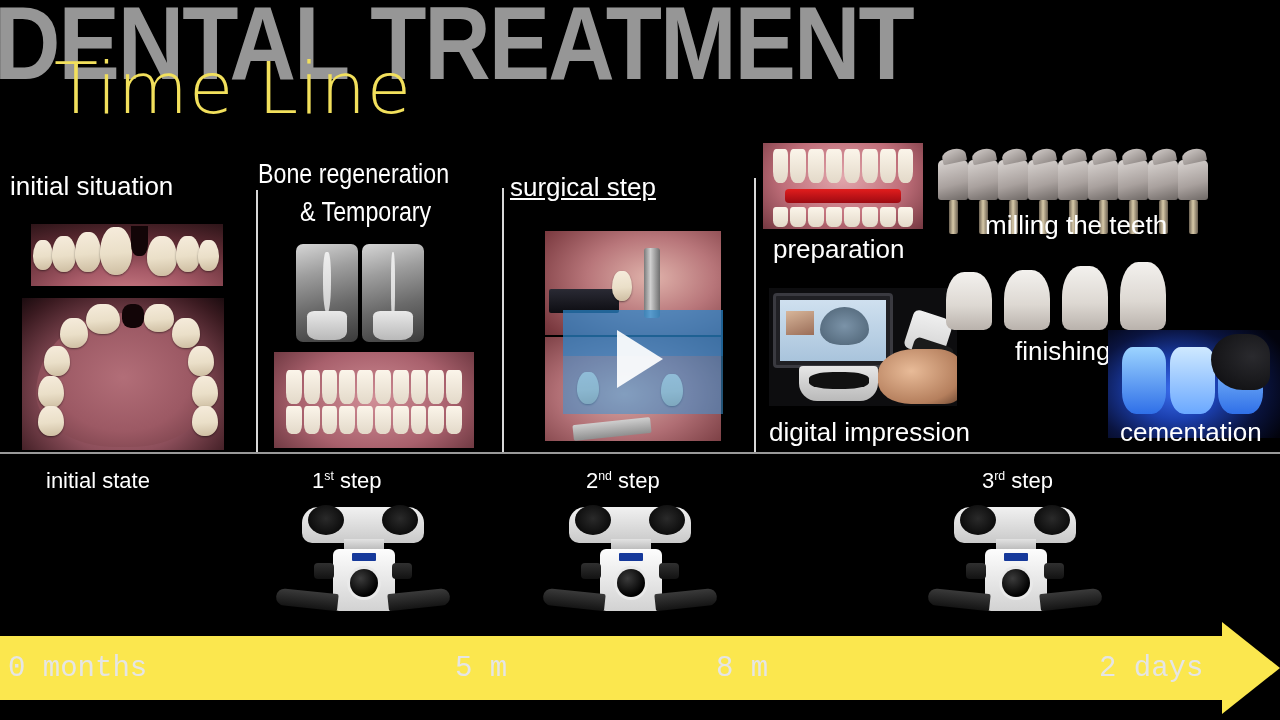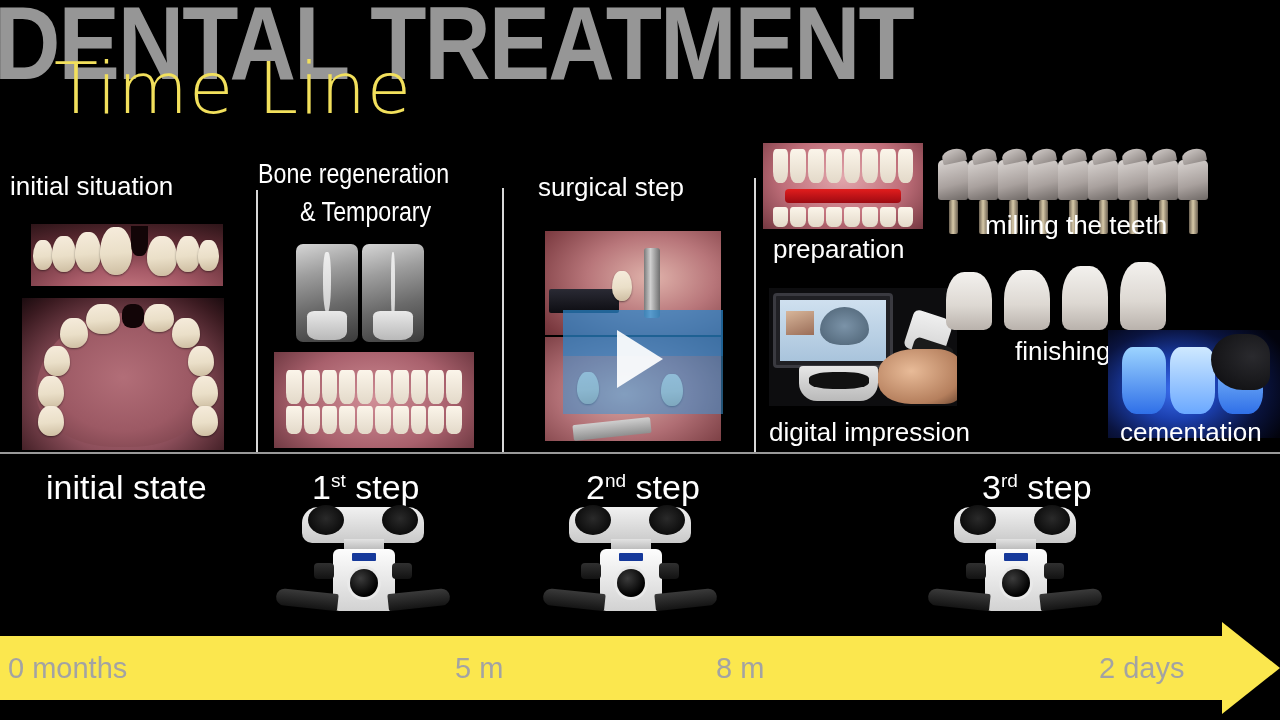--- a/index.html
+++ b/index.html
@@ -150,24 +150,24 @@
   .scope .armR{ right:-2px; border-radius:2px 9px 9px 2px; transform:rotate(-6deg); }
   .scope .knobL,.scope .knobR{ position:absolute; top:58px; width:20px; height:16px;
      background:linear-gradient(180deg,#303030,#121212); border-radius:4px; }
   .scope .knobL{ left:36px; } .scope .knobR{ right:36px; }
 
   
   .arrow-wrap{ position:absolute; left:0; top:636px; width:1280px; height:64px; }
   .arrow-body{ position:absolute; left:0; top:0; width:1232px; height:64px; background:#fbe74e; }
   .arrow-head{ position:absolute; left:1222px; top:-14px; width:0; height:0;
      border-left:58px solid #fbe74e; border-top:46px solid transparent; border-bottom:46px solid transparent; }
-  .tl{ position:absolute; color:#a3a3a3; font-size:29px; white-space:nowrap; top:16px; }
+  .tl{ position:absolute; color:#e5e5e5; font-size:29px; white-space:nowrap; top:16px;font-family:Liberation Mono, monospace; }
 
   .sup{ font-size:.56em; vertical-align:super; }
-  .step{ position:absolute; font-size:34px; color:#fff; white-space:nowrap; }
+  .step{ position:absolute; font-size:22px; color:#fff; white-space:nowrap; }
 </style>
 </head>
 <body>
 
 <div class="stage">
 
   <div class="title-main">DENTAL TREATMENT</div>
   <div class="title-sub">Time Line</div>
 
   <div class="vdiv" style="left:256px; top:190px; height:262px;"></div>
@@ -234,21 +234,21 @@
         <i></i>
         <i></i>
         <i></i>
         <i></i>
         <i></i>
         <i></i>
         <i></i>
     </div>
   </div>
 
-  <div class="lbl lbl-lg" style="left:538px; top:173px;">surgical step</div>
+  <div class="lbl lbl-lg" style="left:510px; top:173px;text-decoration:underline;">surgical step</div>
 
   <div class="ph surg-top" style="left:545px; top:231px; width:176px; height:104px;">
     <div class="implant"></div>
     <div class="instr" style="left:4px; top:58px; width:70px; height:24px; background:linear-gradient(180deg,#2a2a34,#0d0d12);"></div>
     <div class="tooth" style="left:38%; top:38%; width:20px; height:30px;"></div>
   </div>
   <div class="ph surg-bot" style="left:545px; top:337px; width:176px; height:104px;">
     <div class="instr" style="left:28px; bottom:4px; width:78px; height:16px; transform:rotate(-6deg);"></div>
     <div class="tooth" style="left:18%; top:34%; width:22px; height:32px;"></div>
     <div class="tooth" style="left:66%; top:36%; width:22px; height:32px;"></div>

